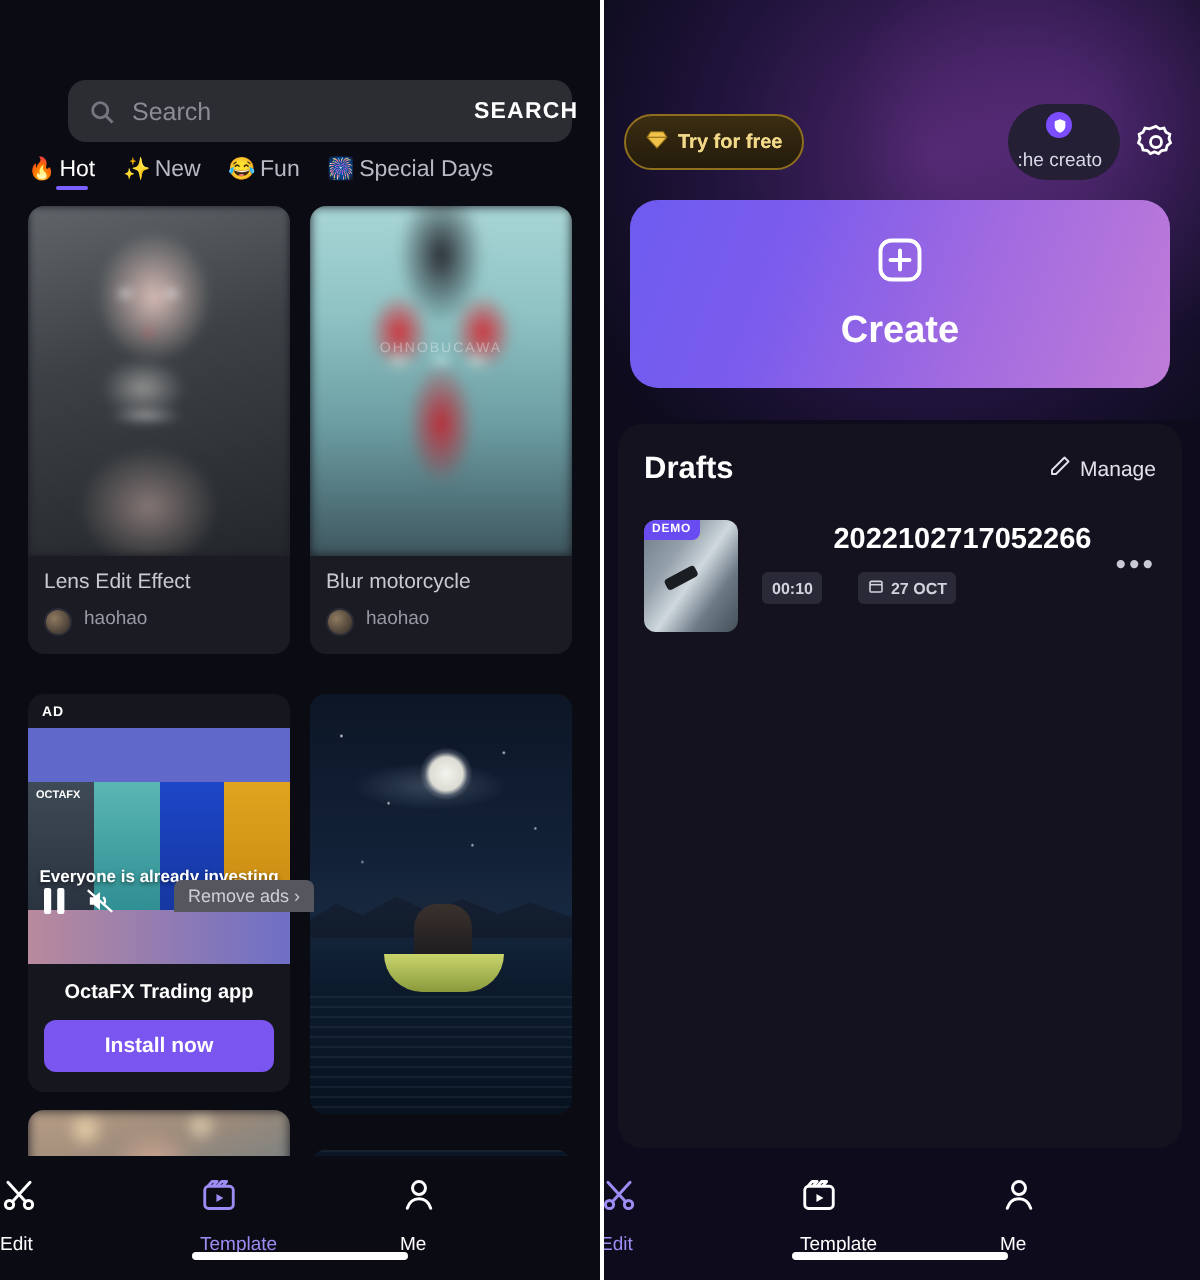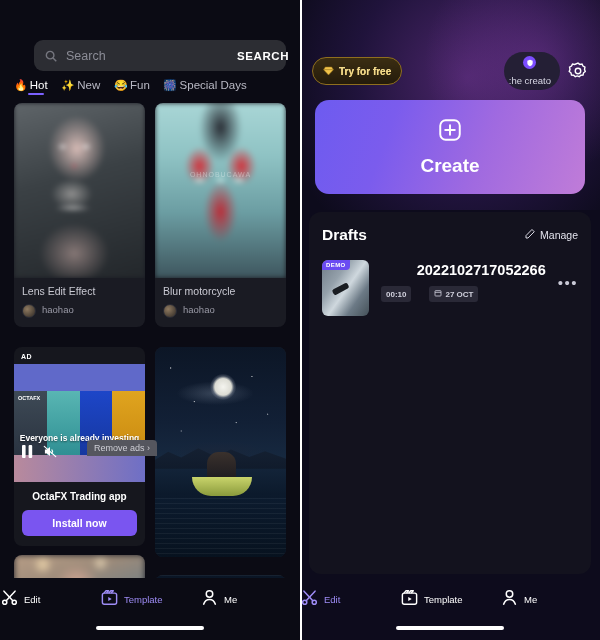--- a/index.html
+++ b/index.html
@@ -275,21 +275,21 @@
   .draft-chips { display: flex; gap: 18px; }
   .chip { background: #2a2937; color: #d2d2de; font-size: 8px; font-weight: bold;
     padding: 3px 5px; border-radius: 3px; display: flex; align-items: center; gap: 3px; }
   .dots { color: #c9c9d6; font-size: 15px; letter-spacing: 1.5px; cursor: pointer; padding-top: 14px; }
 
   
   .bottom-nav {
     position: absolute; left: 0; bottom: 0; width: 300px; height: 62px;
     display: flex; align-items: flex-start; padding-top: 10px;
   }
-  .nav-item { flex: 1; display: flex; flex-direction: row; align-items: center; gap: 5px; cursor: pointer; }
+  .nav-item { flex: 1; display: flex; flex-direction: column; align-items: flex-start; gap: 5px; cursor: pointer; }
   .nav-label { font-size: 9.5px; color: #ffffff; }
   .nav-item.active .nav-label { color: #9e8cf5; }
   .nav-item.active svg { color: #9e8cf5; }
   .nav-item svg { color: #ffffff; }
   .home-indicator {
     position: absolute; left: 50%; transform: translateX(-50%); bottom: 10px;
     width: 108px; height: 4px; background: #ffffff; border-radius: 3px;
   }
   .l-nav { background: #0b0b14; }
   .r-nav { background: #0d0b1c; }

